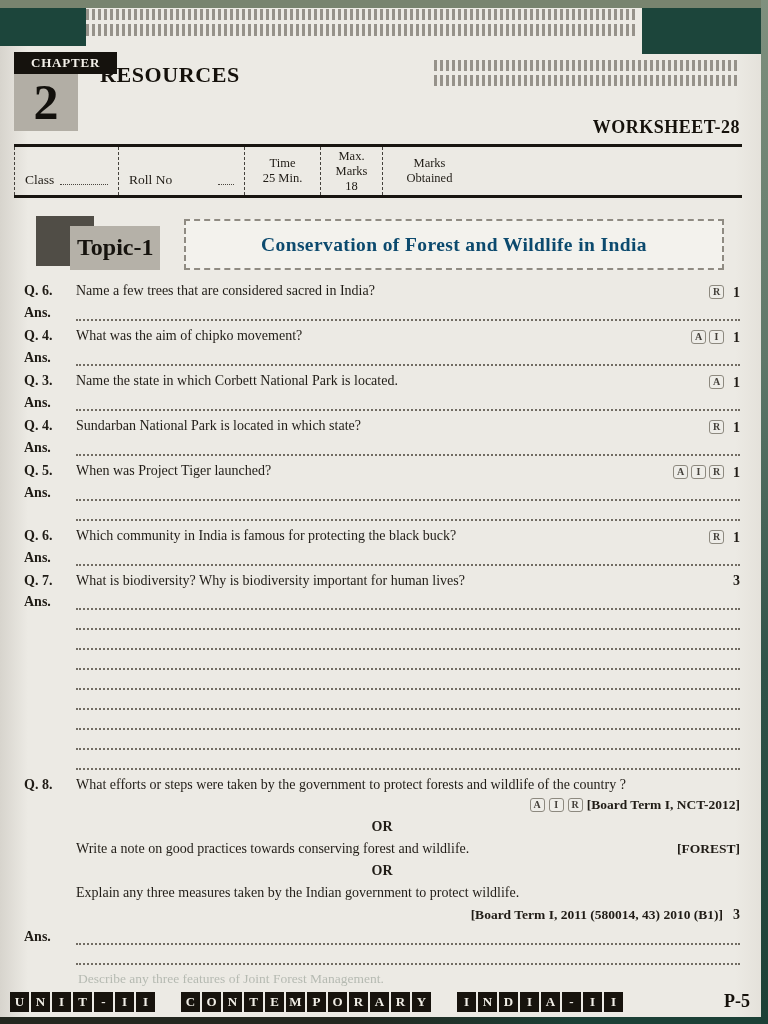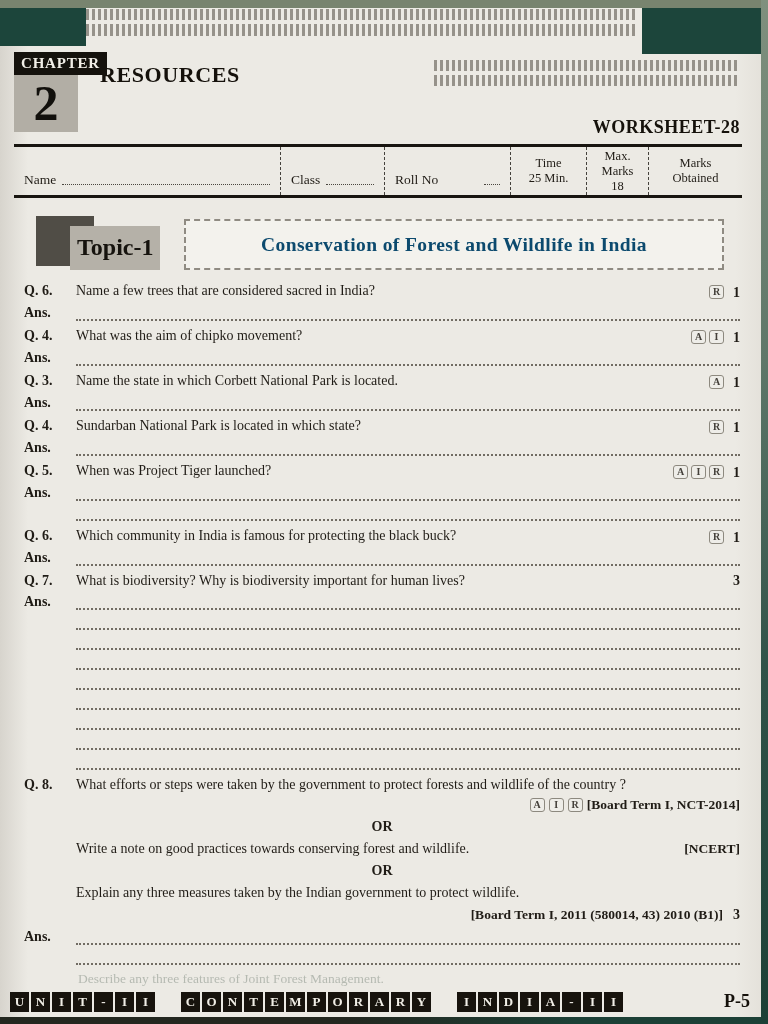--- a/index.html
+++ b/index.html
@@ -29,22 +29,22 @@
       repeating-linear-gradient(90deg,#96928a 0 3px, rgba(0,0,0,0) 3px 6px);
   }
   .ribbed-top { position:absolute; left:86px; right:130px; top:9px; height:27px; z-index:2; }
 
   .content { position:relative; z-index:1; padding:48px 26px 0 14px; }
 
   
   .header-main { position:relative; height:94px; }
   .chapter-block { position:absolute; left:0; top:4px; width:70px; }
   .chapter-ribbon {
-    background:#15120d; color:#f2efe8; font-size:15px; font-weight:bold;
-    letter-spacing:.8px; padding:3px 7px; display:inline-block;
+    background:#15120d; color:#f2efe8; font-size:13px; font-weight:bold;
+    letter-spacing:.8px; padding:3px 17px; display:inline-block;
   }
   .chapter-num {
     background:#b2aea5; color:#12100c; font-size:50px; font-weight:bold;
     width:64px; height:58px; display:flex; align-items:center; justify-content:center; margin-top:-1px;
   }
   .title-block { margin-left:86px; padding-top:14px; font-size:22px; font-weight:bold; letter-spacing:.6px; line-height:1.18; color:#15110b; }
   .ribbed-right { position:absolute; left:420px; right:2px; top:12px; height:26px; }
   .worksheet-label { position:absolute; right:2px; bottom:4px; font-size:18px; font-weight:bold; letter-spacing:.5px; color:#15110b; }
 
   
@@ -136,24 +136,20 @@
         <div class="chapter-num">2</div>
       </div>
       <div class="title-block">
         <div>RESOURCES</div>
       </div>
       <div class="ribbed ribbed-right"></div>
       <div class="worksheet-label">WORKSHEET-28</div>
     </div>
 
     <div class="info-bar">
-      <div class="info-cell name bottomrow">
-        <span>Name</span>
-        <span class="leader"></span>
-      </div>
       <div class="info-cell classcell bottomrow">
         <span>Class</span>
         <span class="leader"></span>
       </div>
       <div class="info-cell rollcell bottomrow">
         <span>Roll No</span>
         <span class="leader"></span>
       </div>
       <div class="info-cell time">
         <span>Time</span>
@@ -306,26 +302,26 @@
         </div>
         <div class="q-block">
           <div class="q-row">
             <span class="q-num">Q. 8.</span>
             <span class="q-text">What efforts or steps were taken by the government to protect forests and wildlife of the country ?</span>
           </div>
           <div class="q-line right">
             <span class="badge">A</span>
             <span class="badge">I</span>
             <span class="badge">R</span>
-            <span class="citation">[Board Term I, NCT-2014]</span>
+            <span class="citation">[Board Term I, NCT-2012]</span>
           </div>
           <div class="q-line center">OR</div>
           <div class="q-line alt">
             <span class="alt-text">Write a note on good practices towards conserving forest and wildlife.</span>
-            <span class="citation">[NCERT]</span>
+            <span class="citation">[FOREST]</span>
           </div>
           <div class="q-line center">OR</div>
           <div class="q-line alt">
             <span class="alt-text">Explain any three measures taken by the Indian government to protect wildlife.</span>
           </div>
           <div class="q-line right">
             <span class="citation">[Board Term I, 2011 (580014, 43) 2010 (B1)]</span>
             <span class="q-marks">3</span>
           </div>
           <div class="ans-row">

